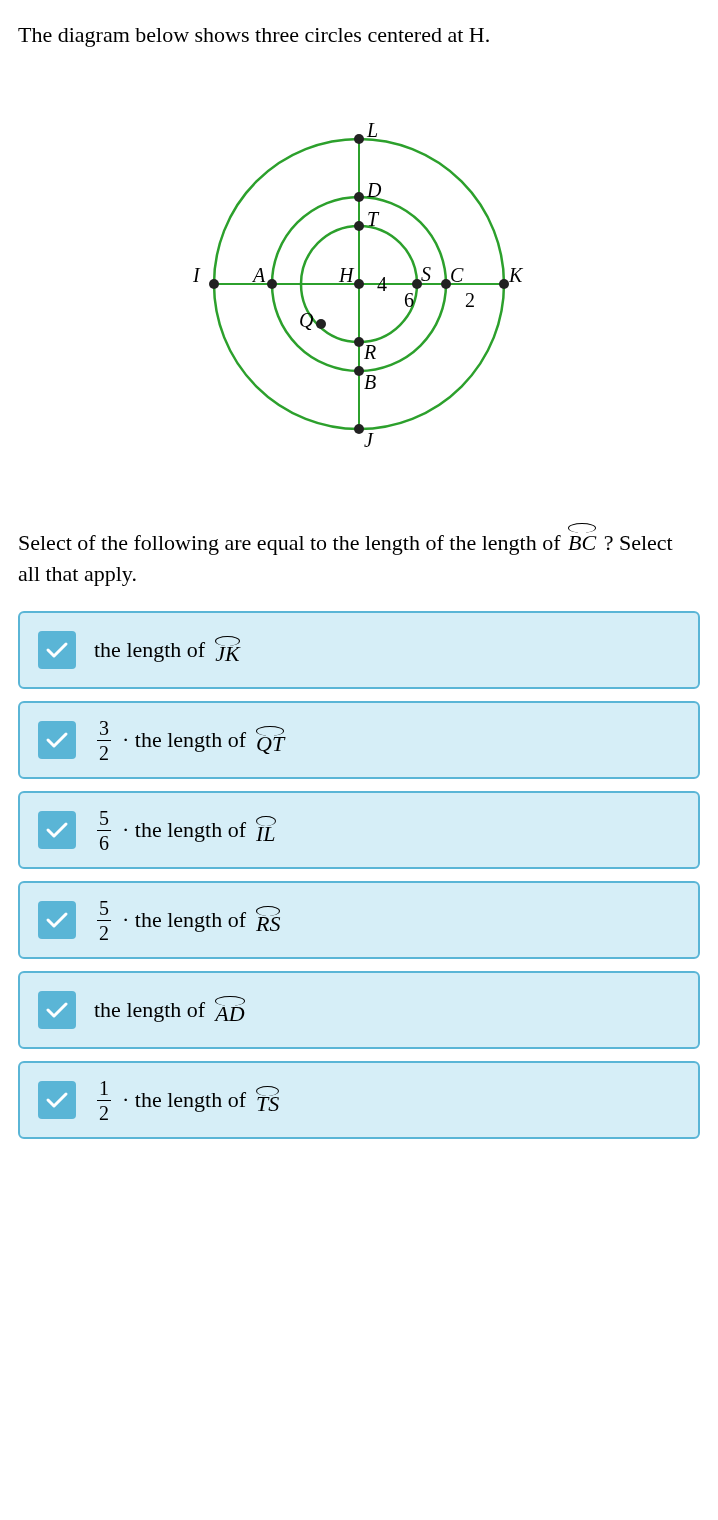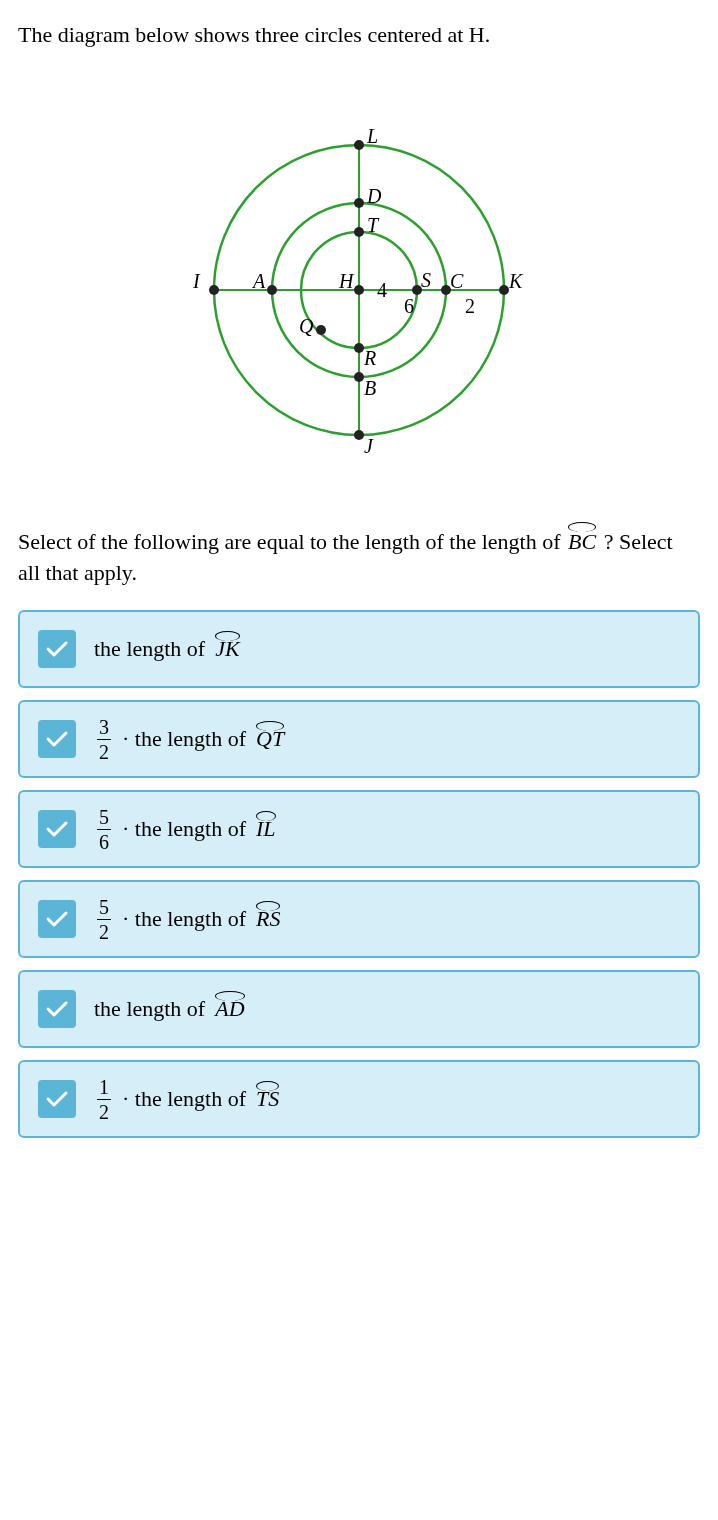--- a/index.html
+++ b/index.html
@@ -8,21 +8,21 @@
       min-height: 1520px;
       background: #fff;
       font-family: 'Georgia', serif;
       font-size: 22px;
       color: #000;
       padding: 20px 18px 20px 18px;
     }
     .intro-text {
       font-size: 22px;
       line-height: 1.4;
-      margin-bottom: 24px;
+      margin-bottom: 18px;
     }
     .diagram-container {
       display: flex;
       justify-content: center;
       margin-bottom: 22px;
       position: relative;
     }
     svg.diagram {
       width: 420px;
       height: 430px;
@@ -84,20 +84,21 @@
       line-height: 1.2;
     }
     .frac .den {
       padding: 0 2px;
       line-height: 1.2;
     }
     .arc {
       display: inline-block;
       position: relative;
       padding: 0 2px;
+      margin-top: 7px;
     }
     .arc::before {
       content: '';
       position: absolute;
       top: -5px;
       left: 2px;
       right: 2px;
       height: 9px;
       border: 1.8px solid #000;
       border-bottom: none;

